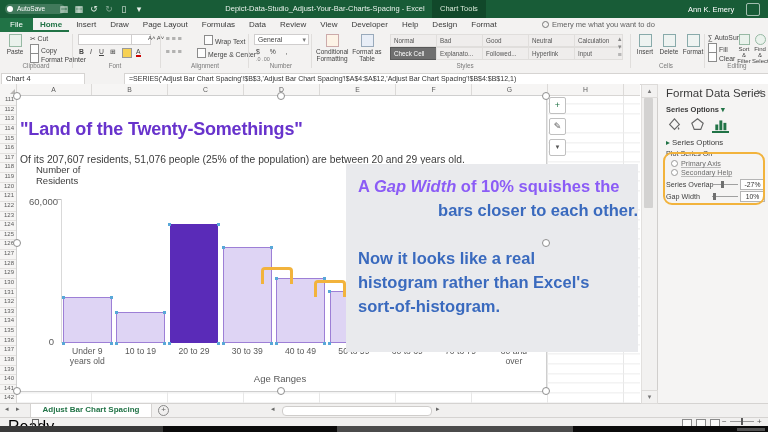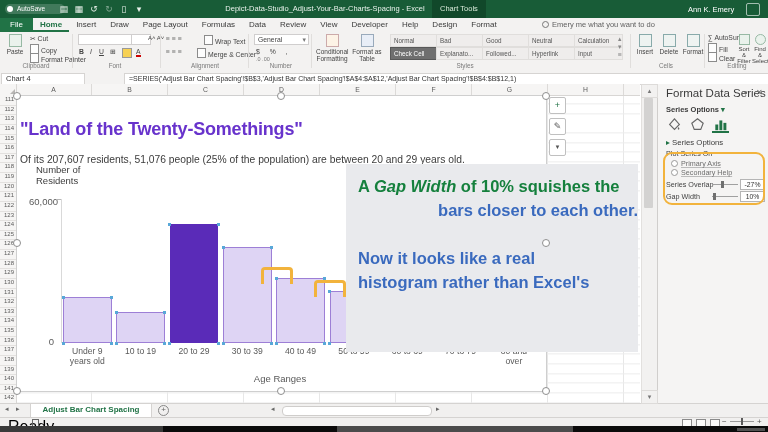--- a/index.html
+++ b/index.html
@@ -348,26 +348,27 @@
       <div class="handle" style="left: 13px; top: 387px; pointer-events: auto;"></div>
       <div class="handle" style="left: 277px; top: 387px; pointer-events: auto;"></div>
       <div class="handle" style="left: 542px; top: 387px; pointer-events: auto;"></div>
     </div>
 
   <div class="chbtn" style="top:97px;color:#217346;"><span>+</span></div>
   <div class="chbtn" style="top:118px;"><span>✎</span></div>
   <div class="chbtn" style="top:139px;font-size:6px;"><span>▼</span></div>
 
   <div class="ab" id="annot">
-    <div class="ln" style="color: #15803d;"><span>A </span><span class="it">Gap Width</span><span> of 10% squishes the</span></div>
+    <div class="ln" style="color: #8b5cf6;"><span>A </span><span class="it">Gap Width</span><span> of 10% squishes the</span></div>
     <div class="ln" style="color: rgb(58, 106, 190); text-align: right;">bars closer to each other.</div>
     <div class="ln" style="color: rgb(58, 106, 190);">&nbsp;</div>
     <div id="annot-p2">
         <div class="ln" style="color: rgb(58, 106, 190);">Now it looks like a real</div>
         <div class="ln" style="color: rgb(58, 106, 190);">histogram rather than Excel's</div>
+        <div class="ln" style="color: rgb(58, 106, 190);">sort-of-histogram.</div>
       </div>
   </div>
 
   <div class="ab" id="vscroll"></div>
   <div class="varrow" style="top:84px;">▴</div>
   <div class="ab" id="vthumb"></div>
   <div class="varrow" style="top:390px;">▾</div>
 
   <div class="ab" id="pane"></div>
   <div class="ab" id="pane-title">Format Data Series</div>

